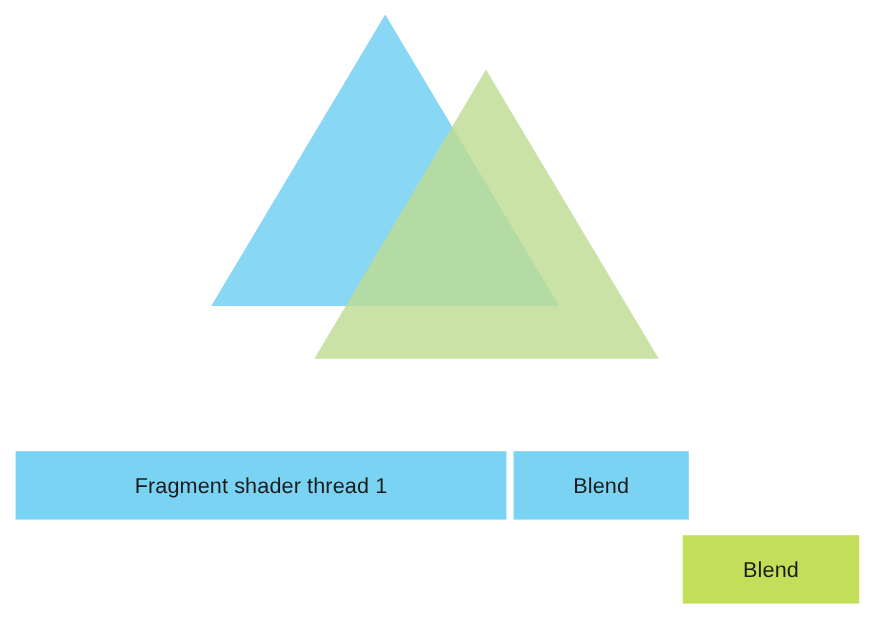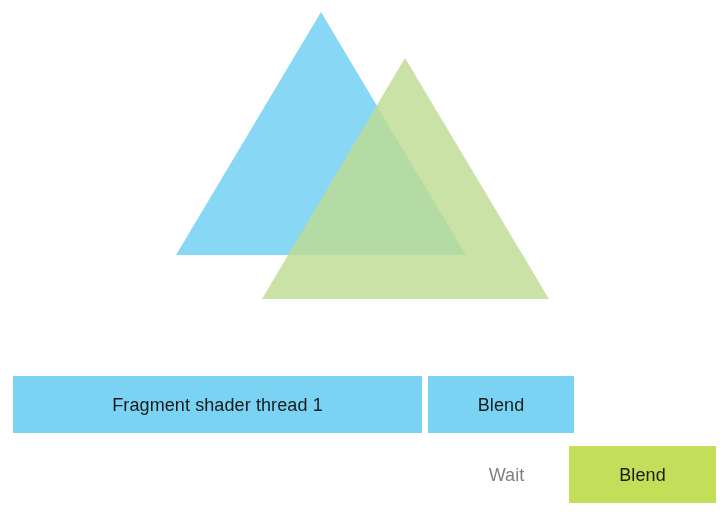--- a/index.html
+++ b/index.html
@@ -112,21 +112,18 @@
 
   <div class="bar" id="bar-thread1" style="background:#7BD3F4;">
     <span class="bar-label">Fragment shader thread 1</span>
   </div>
 
   <div class="bar" id="bar-thread1-blend" style="background:#7BD3F4;">
     <span class="bar-label">Blend</span>
   </div>
 
 
-  <div class="gap-label" id="bar-thread2-wait">
-    <span class="bar-label">Wait</span>
-  </div>
 
   <div class="bar" id="bar-thread2-blend" style="background:#C3DF59;">
     <span class="bar-label">Blend</span>
   </div>
 
 </div>
 
 </body></html>

